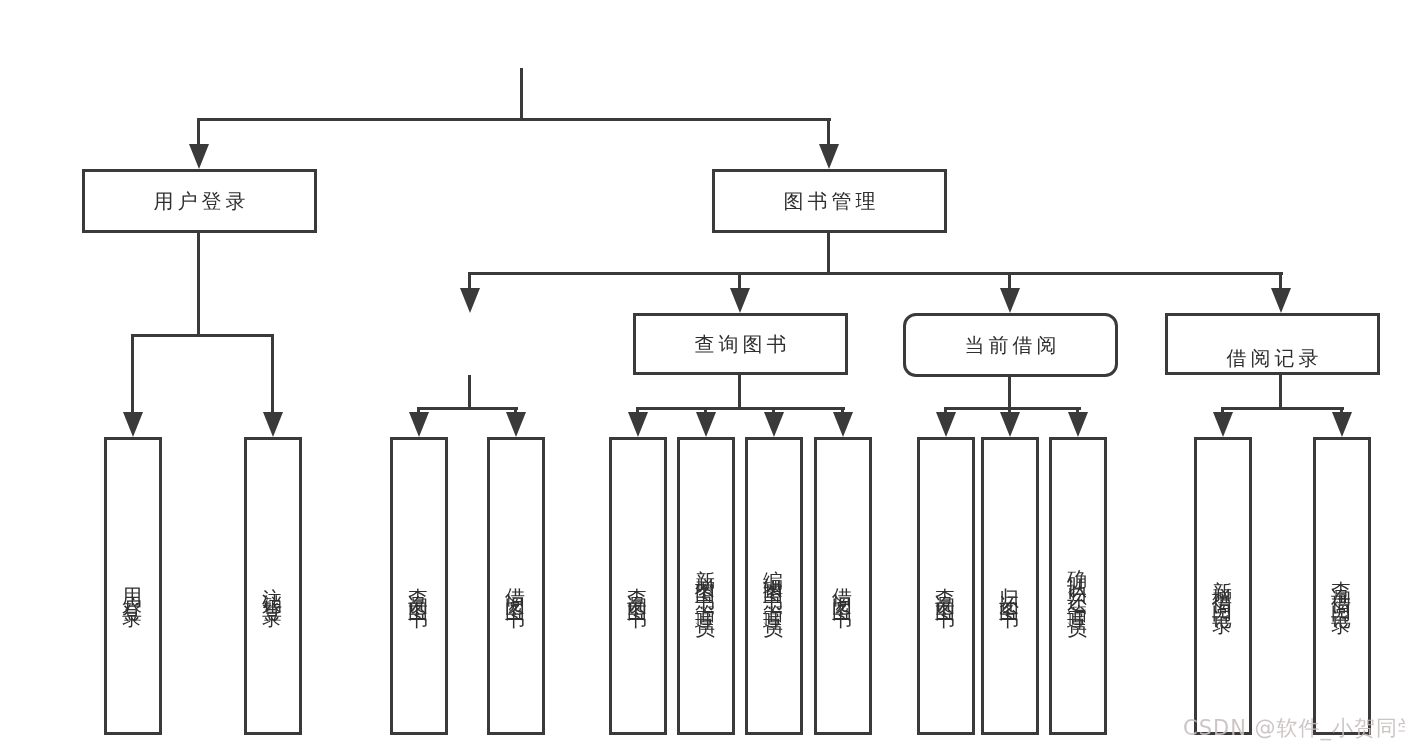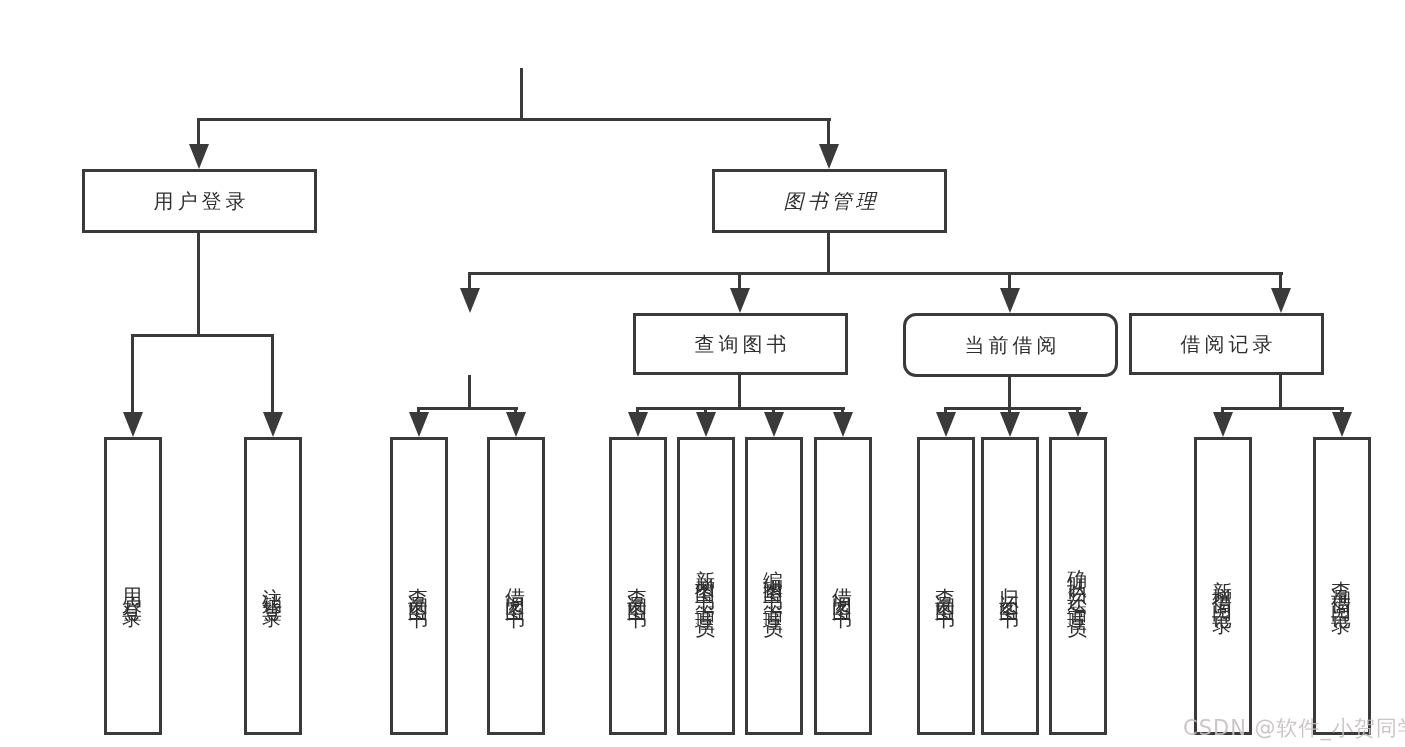--- a/index.html
+++ b/index.html
@@ -47,25 +47,25 @@
   .vline{width:3px;}
   .tri{
     position:absolute;width:0;height:0;
     border-left:10px solid transparent;
     border-right:10px solid transparent;
     border-top:25px solid var(--line);
   }
   
   #b-root {left:22px;  top:13px;  width:1000px;height:55px;}
   #b-login{left:82px;  top:169px; width:235px; height:64px;}
-  #b-mgmt {left:712px; top:169px; width:235px; height:64px;font-style:italic;}
+  #b-mgmt {left:712px; top:169px; width:235px; height:64px;}
   #b-m1{left:363px; top:313px;width:215px;height:62px;}
   #b-m2{left:633px; top:313px;width:215px;height:62px;}
   #b-m3{left:903px; top:313px;width:215px;height:64px;border-radius:13px;}
-  #b-m4{left:1129px;top:313px;width:195px;height:62px;}
+  #b-m4{left:1165px;top:313px;width:215px;height:62px;align-items:flex-end;}
   #b-v1 {left:104px;}  #b-v2 {left:244px;}
   #b-v3 {left:390px;}  #b-v4 {left:487px;}
   #b-v5 {left:609px;}  #b-v6 {left:677px;}
   #b-v7 {left:745px;}  #b-v8 {left:814px;}
   #b-v9 {left:917px;}  #b-v10{left:981px;}
   #b-v11{left:1049px;} #b-v12{left:1194px;}
   #b-v13{left:1313px;}
   
   #watermark{
     position:absolute;left:1183px;top:714px;

